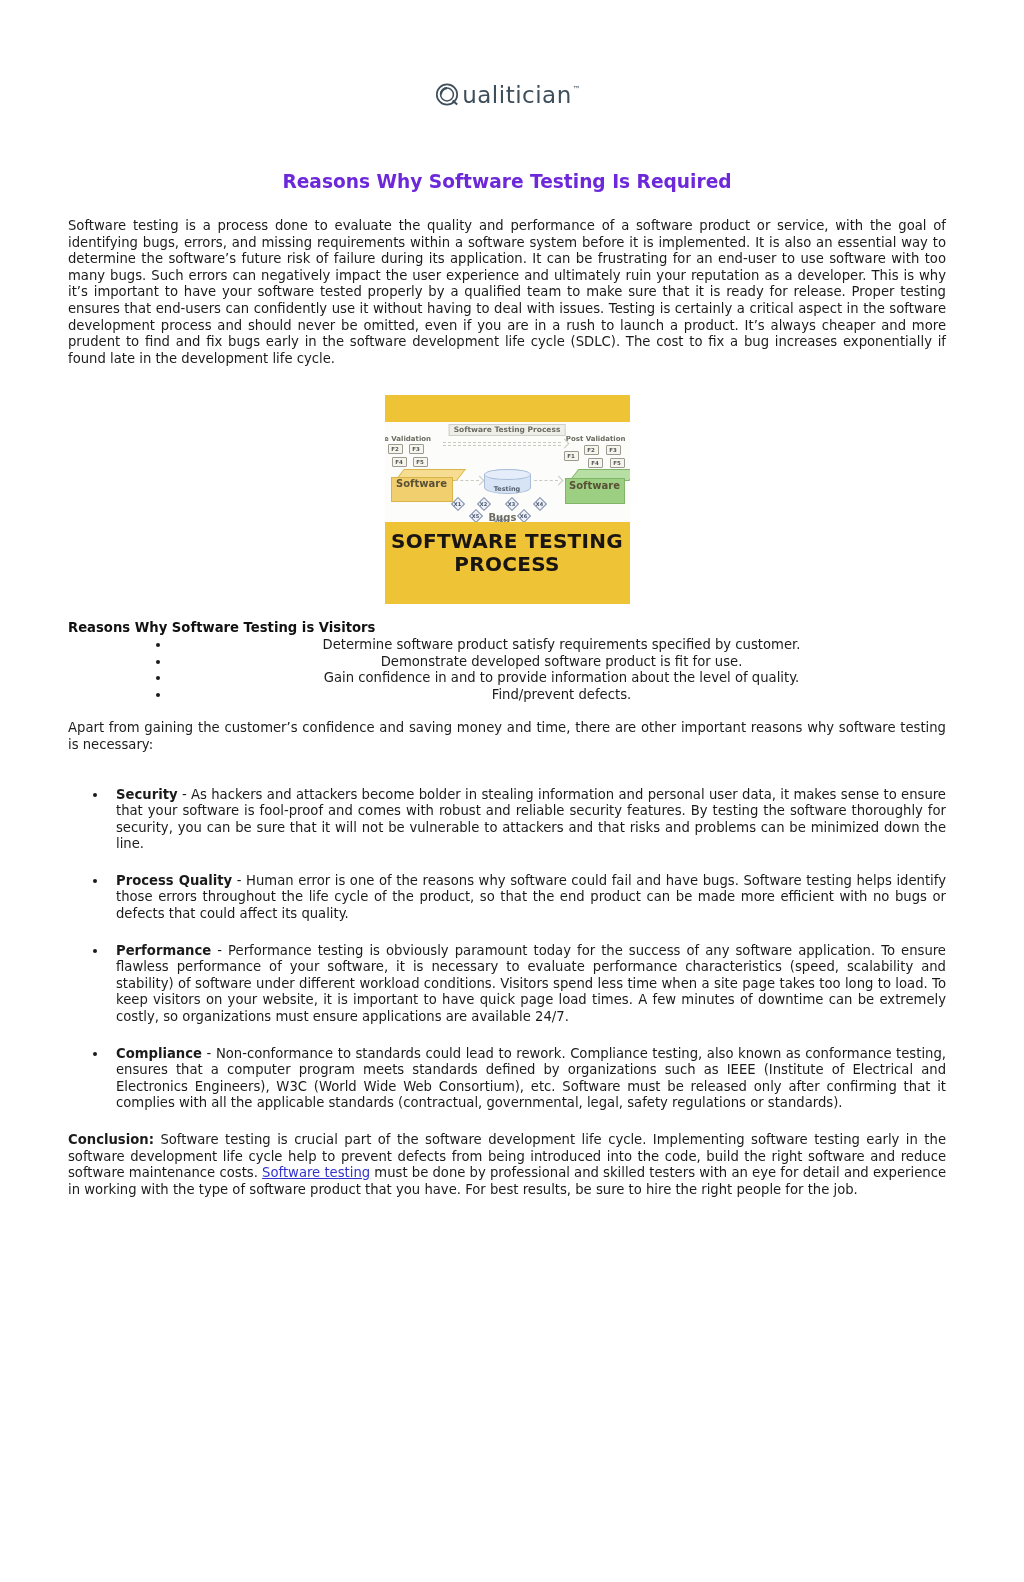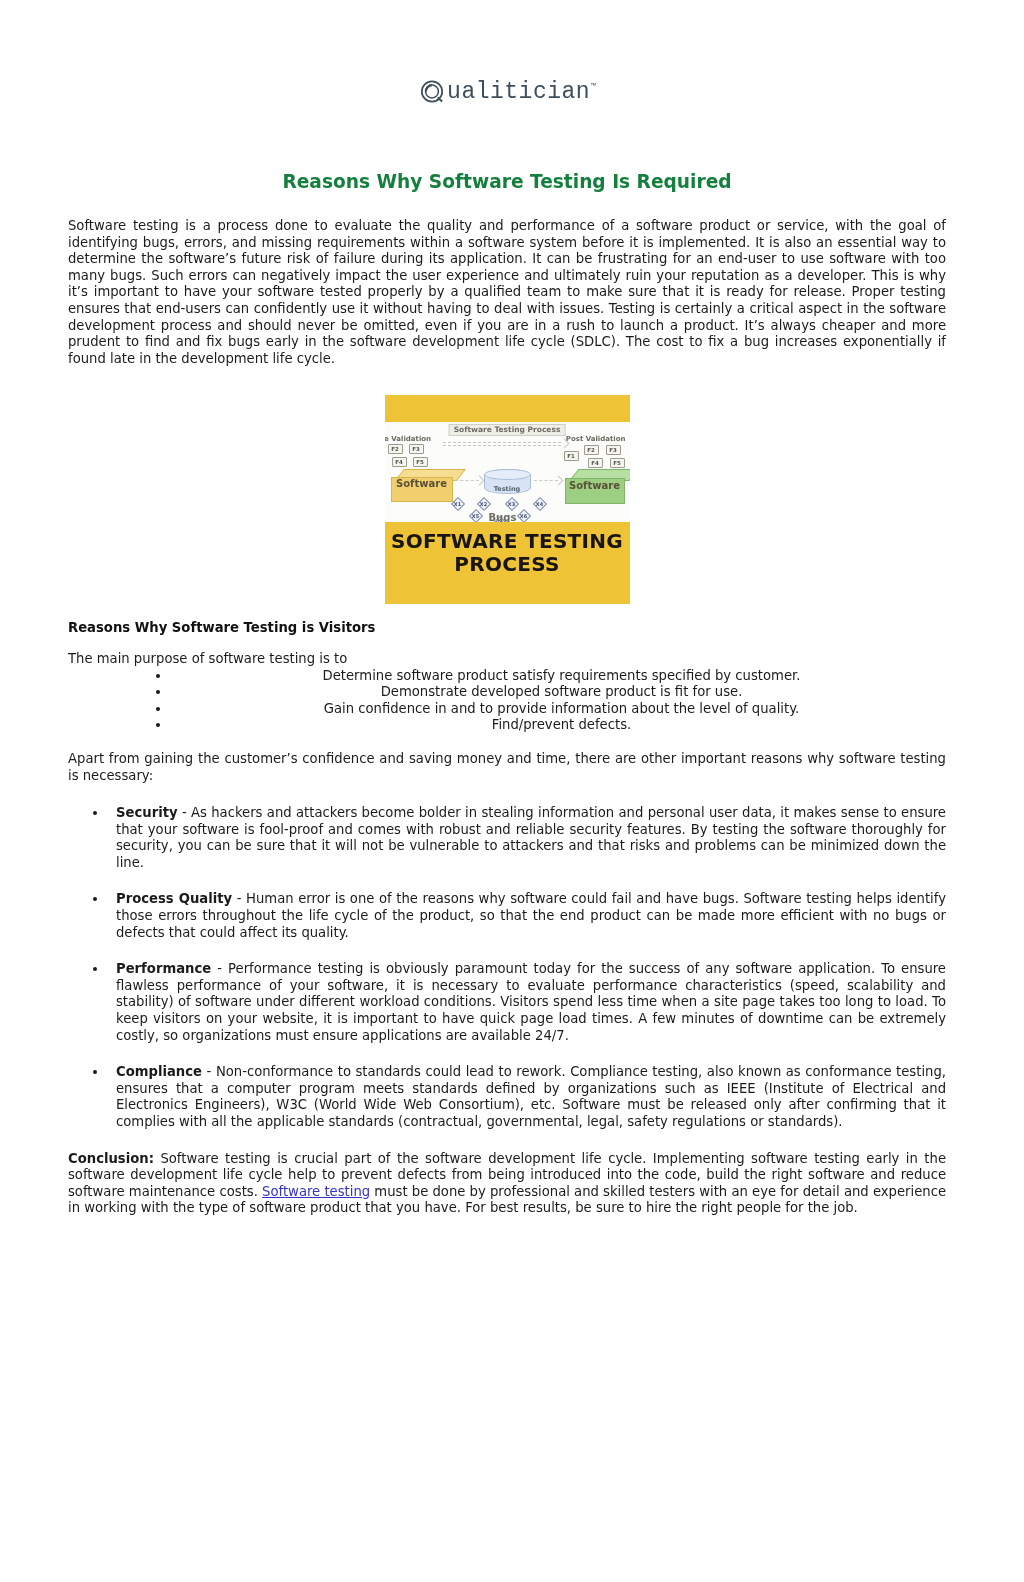--- a/index.html
+++ b/index.html
@@ -9,28 +9,28 @@
     background: #ffffff;
     font-family: "DejaVu Sans", "Liberation Sans", sans-serif;
     font-size: 13.2px;
     line-height: 16.6px;
     color: #1b1b1b;
     overflow: hidden;
   }
   .page { padding: 0 78px 0 68px; }
 
   
-  .logo-row { display: flex; justify-content: center; align-items: flex-start; margin-top: 78px; height: 30px; font-family: Liberation Mono, monospace; }
+  .logo-row { display: flex; justify-content: center; align-items: flex-end; margin-top: 78px; height: 30px; }
   .logo { display: flex; align-items: center; color: #3e4e5a; }
   .logo svg { display: block; margin-right: 1px; }
   .logo-text { font-size: 23px; letter-spacing: 0.5px; font-weight: 400; line-height: 26px; }
   .logo-tm { font-size: 8px; vertical-align: top; position: relative; top: -4px; left: 1px; }
 
   
-  .doc-title { text-align: center; font-weight: 700; font-size: 18.6px; line-height: 24px; margin-top: 62px; color: #15803d; }
+  .doc-title { text-align: center; font-weight: 700; font-size: 18.6px; line-height: 24px; margin-top: 62px; color: #6d28d9; }
 
   p { margin: 0; }
   .justify { text-align: justify; }
   .intro { margin-top: 24px; }
 
   
   .poster { position: relative; width: 245px; height: 209px; margin: 28px auto 0; background: #efc336; overflow: hidden; }
   .poster-mid { position: absolute; left: 0; top: 27px; width: 245px; height: 100px; background: #fcfcfa; overflow: hidden; font-weight: 700; color: #6b6b60; }
   .diag-title { position: absolute; top: 2px; left: 50%; transform: translateX(-50%); background: #efefea; border: 1px solid #cfcfc6; padding: 0 4px; font-size: 7.5px; line-height: 10px; white-space: nowrap; }
   .diag-label { position: absolute; font-size: 7px; line-height: 9px; white-space: nowrap; }
@@ -56,21 +56,21 @@
   .dash-line.dbl { height: 4px; border-bottom: 1px dashed #c9c9c0; }
   .chev { position: absolute; width: 7px; height: 7px; border-top: 1.6px solid #c9c9c0; border-right: 1.6px solid #c9c9c0; transform: rotate(45deg); }
   .poster-caption { position: absolute; left: 0; top: 135px; width: 100%; text-align: center; font-weight: 800; color: #191512; font-size: 20px; line-height: 23px; letter-spacing: 0.3px; }
 
   
   .section-heading { font-size: 13.2px; font-weight: 700; margin: 16px 0 0; color: #111; }
   .purpose-intro { margin-top: 14px; }
   ul { margin: 0; }
   ul.purpose-list { padding-left: 103px; }
   ul.purpose-list li { padding-left: 6px; text-align: center; }
-  ul.reasons-list { margin-top: 21px; padding-left: 40px; }
+  ul.reasons-list { margin-top: 33px; padding-left: 40px; }
   ul.reasons-list li { padding-left: 8px; text-align: justify; margin-bottom: 20px; }
   .apart { margin-top: 17px; }
   .term { font-weight: 700; }
   .conclusion { margin-top: 8px; }
   .conclusion-label { font-weight: 700; }
   a.doc-link { color: #3333cc; text-decoration: underline; cursor: pointer; }
 </style>
 </head>
 <body>
 
@@ -159,21 +159,20 @@
     </div>
 
     <div class="poster-caption">
       <div>SOFTWARE TESTING</div>
       <div>PROCESS</div>
     </div>
   </div>
 
   <div class="section-heading">Reasons Why Software Testing is Visitors</div>
 
-  <p class="purpose-intro">The main purpose of software testing is to</p>
   <ul class="purpose-list">
     <li>Determine software product satisfy requirements specified by customer.</li>
     <li>Demonstrate developed software product is fit for use.</li>
     <li>Gain confidence in and to provide information about the level of quality.</li>
     <li>Find/prevent defects.</li>
   </ul>
 
   <p class="justify apart">Apart from gaining the customer’s confidence and saving money and time, there are other important reasons why software testing is necessary:</p>
 
   <ul class="reasons-list">

